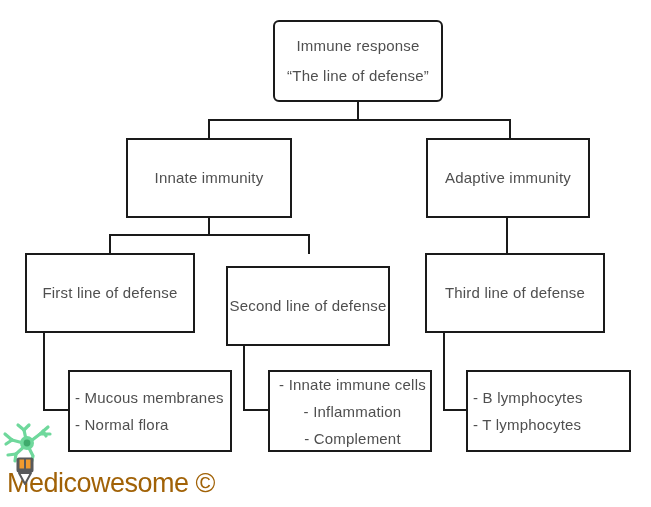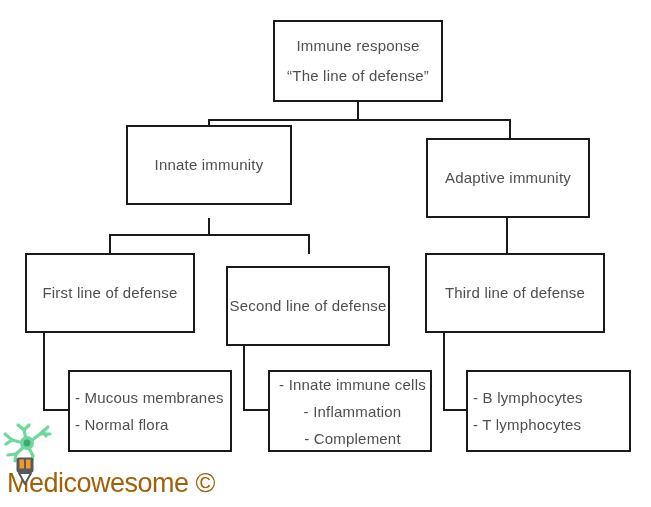--- a/index.html
+++ b/index.html
@@ -70,26 +70,26 @@
 
   <div class="edge" style="left:43px;top:333px;width:2px;height:78px;"></div>
   <div class="edge" style="left:43px;top:409px;width:27px;height:2px;"></div>
 
   <div class="edge" style="left:243px;top:333px;width:2px;height:78px;"></div>
   <div class="edge" style="left:243px;top:409px;width:27px;height:2px;"></div>
 
   <div class="edge" style="left:443px;top:333px;width:2px;height:78px;"></div>
   <div class="edge" style="left:443px;top:409px;width:25px;height:2px;"></div>
 
-  <div class="node center" style="left:273px;top:20px;width:170px;height:82px;">
+  <div class="node center" style="left:273px;top:20px;width:170px;height:82px;border-radius:6px;">
     <div class="nline">Immune response</div>
     <div class="nline">“The line of defense”</div>
   </div>
 
-  <div class="node center" style="left:126px;top:125px;width:166px;height:80px;">
+  <div class="node center" style="left:126px;top:138px;width:166px;height:80px;">
     <div class="nline">Innate immunity</div>
   </div>
 
   <div class="node center" style="left:426px;top:138px;width:164px;height:80px;">
     <div class="nline">Adaptive immunity</div>
   </div>
 
   <div class="node center" style="left:25px;top:253px;width:170px;height:80px;">
     <div class="nline">First line of defense</div>
   </div>

